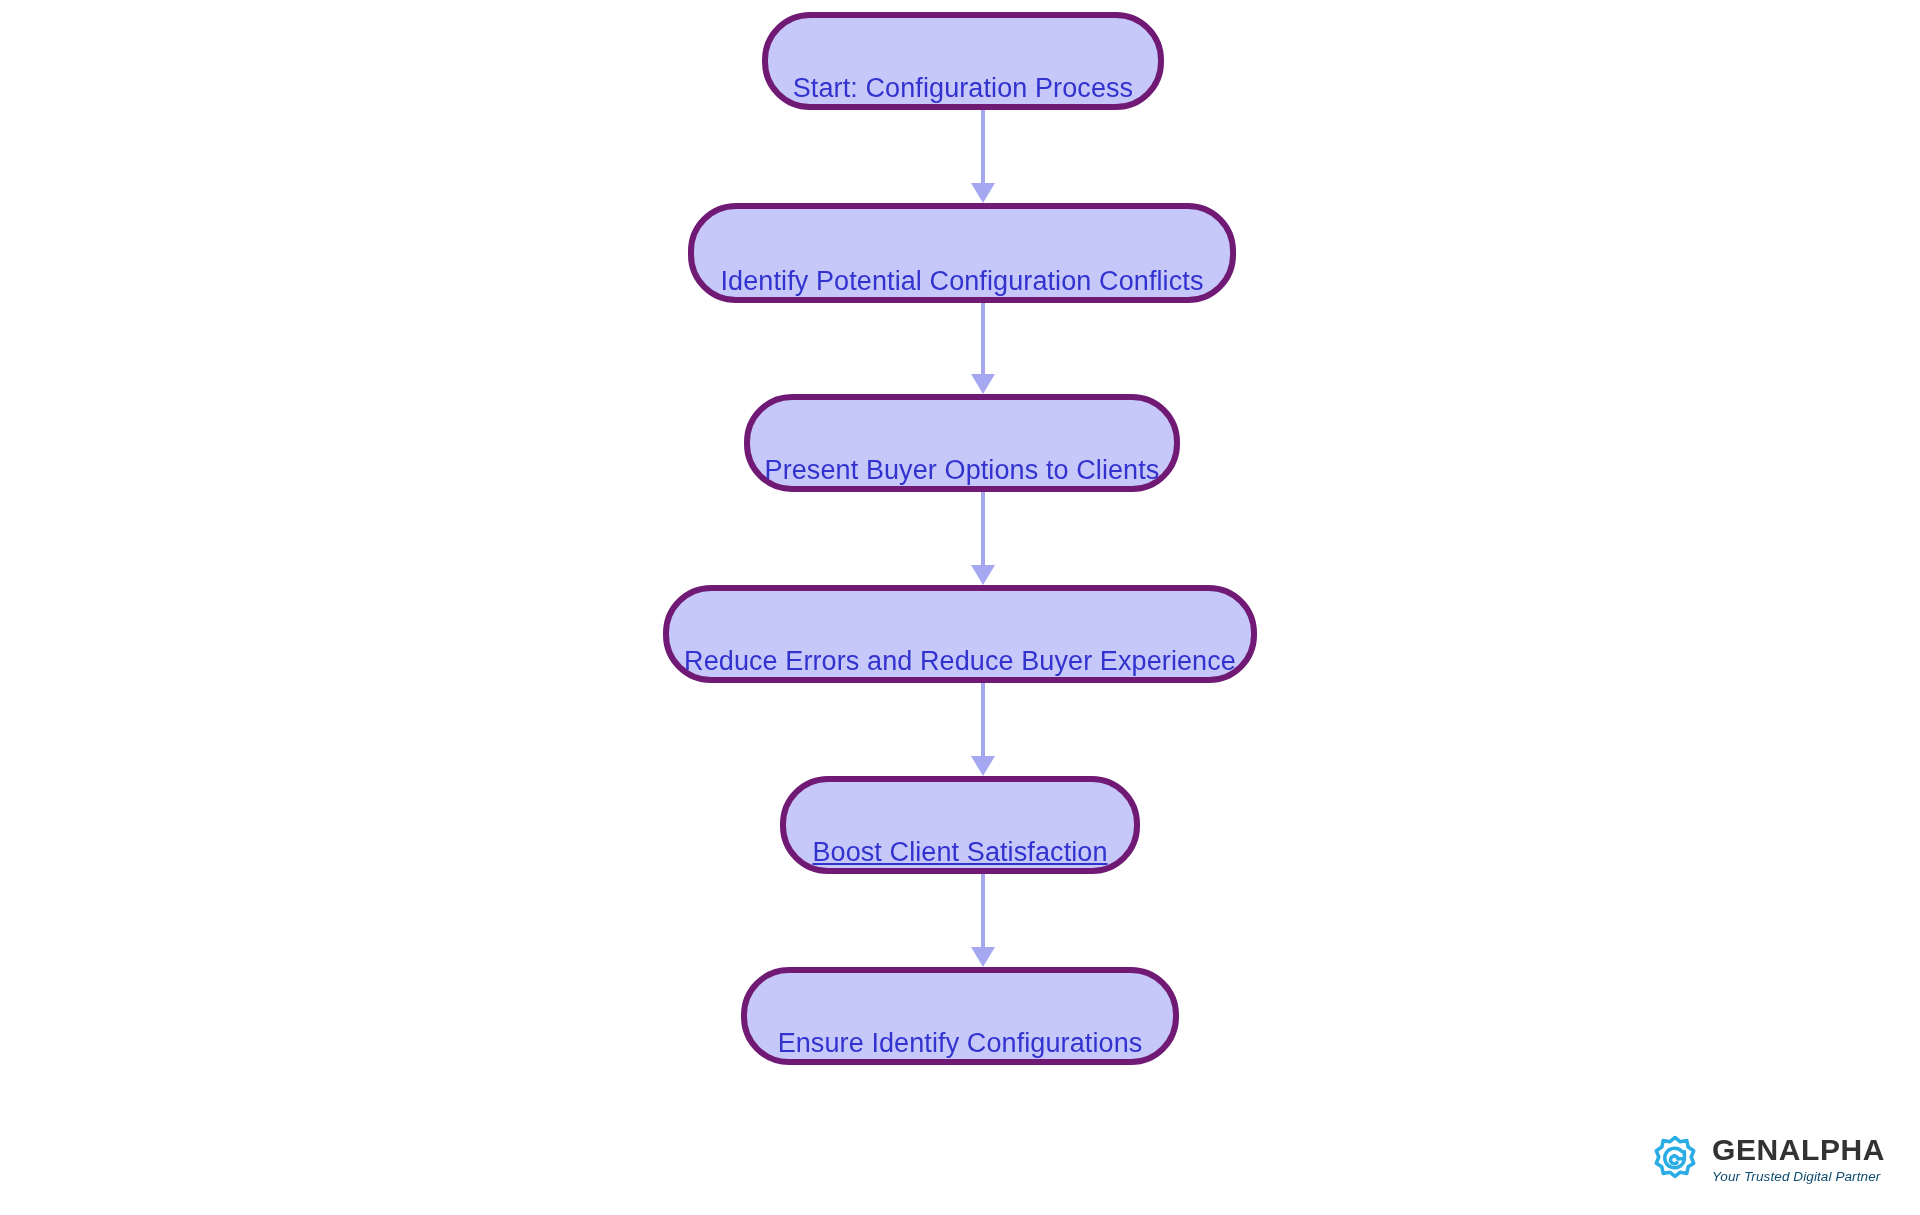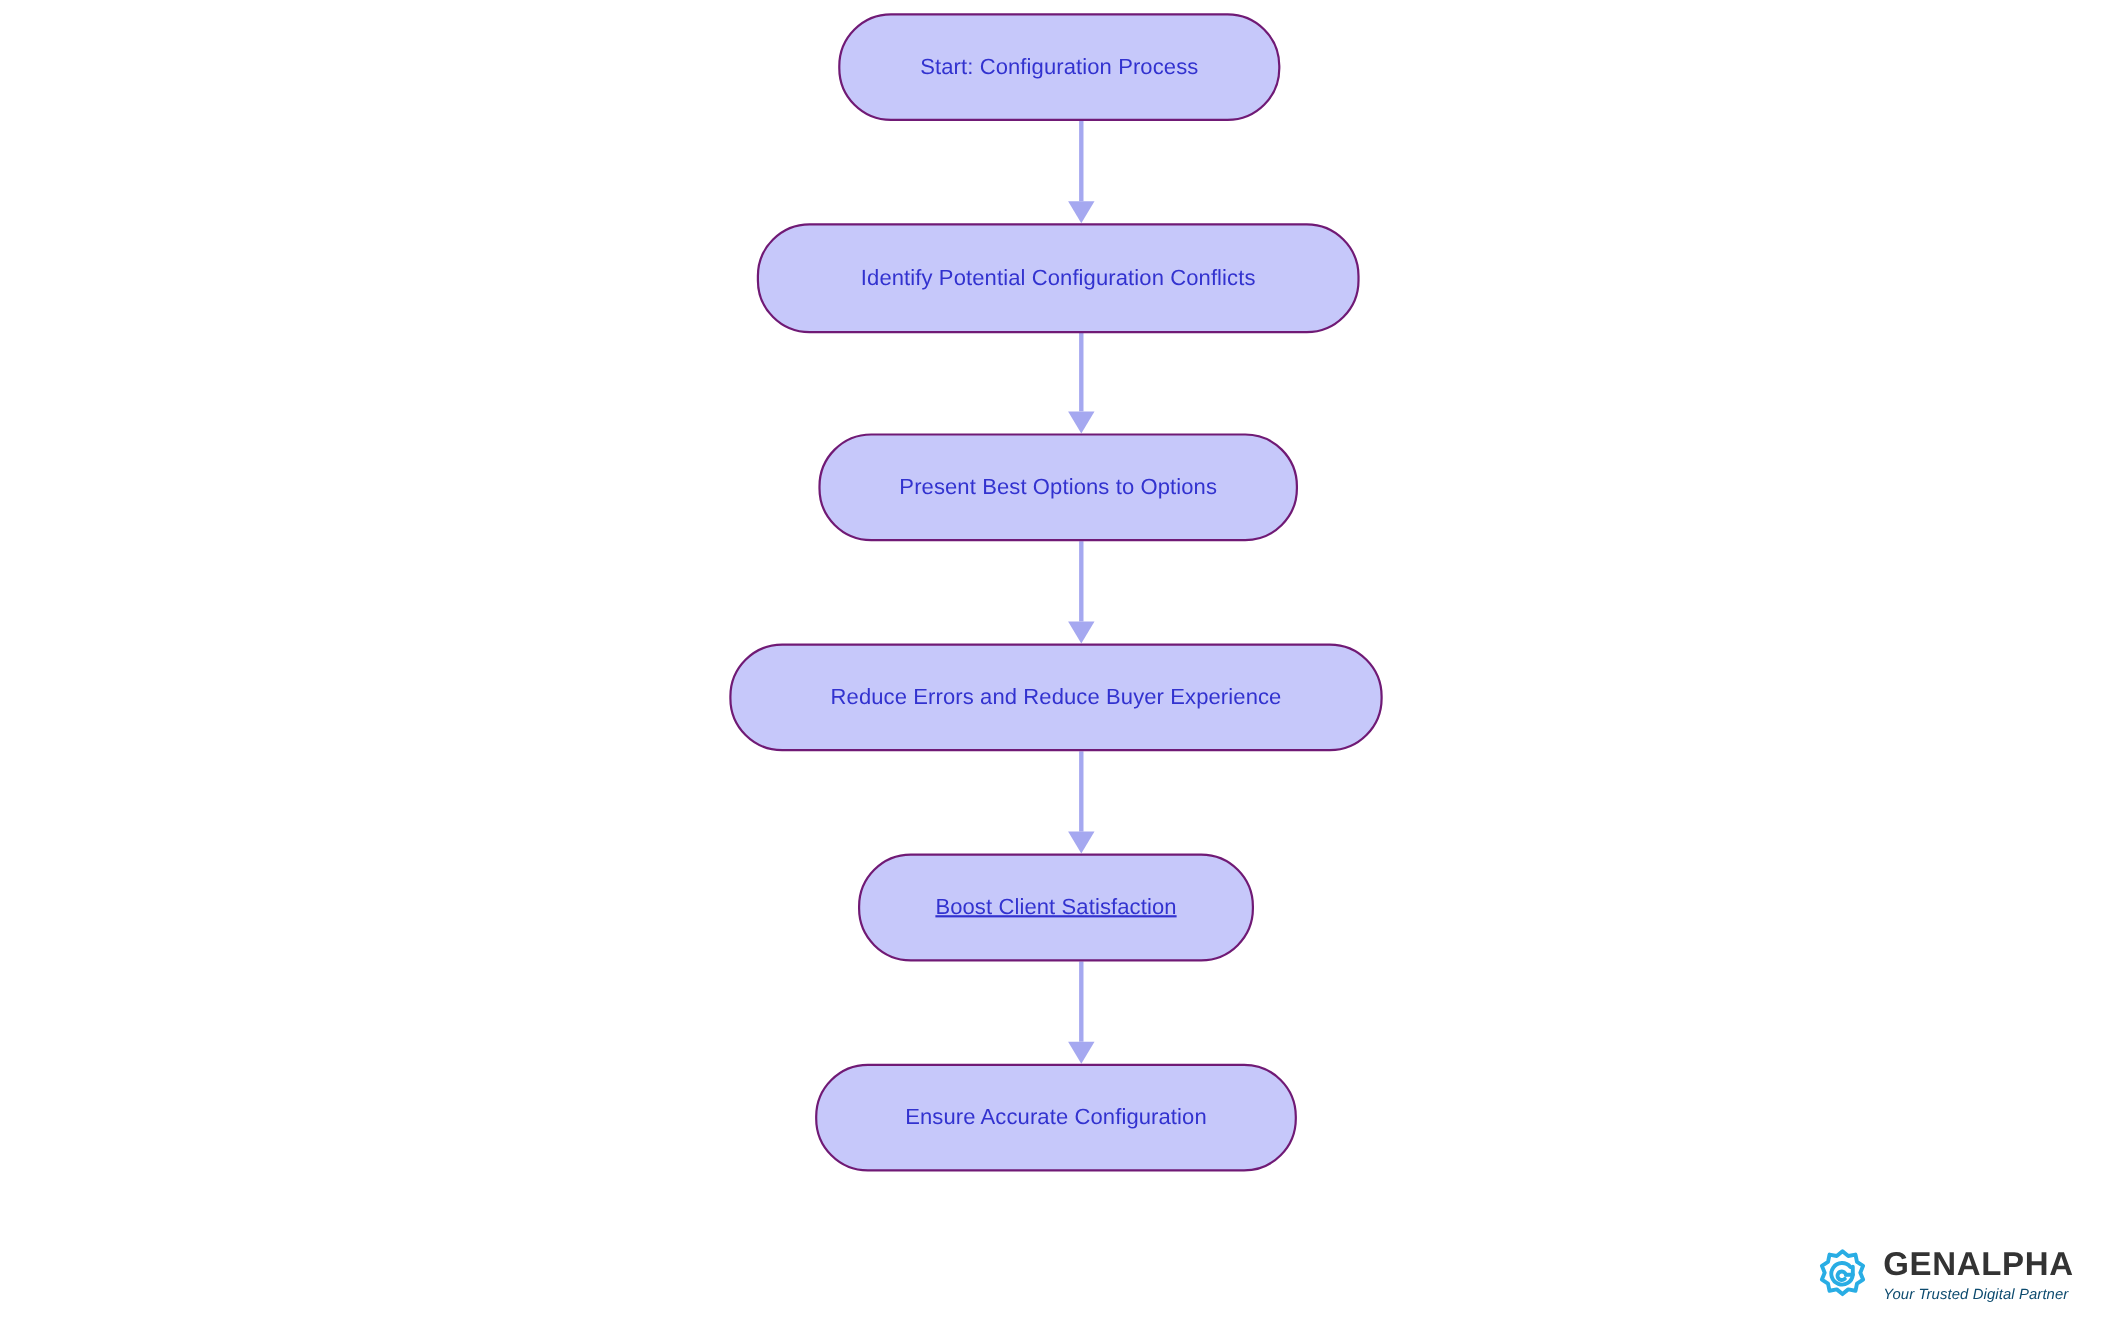--- a/index.html
+++ b/index.html
@@ -21,28 +21,28 @@
     left: 0;
     top: 0;
     width: 1920px;
     height: 1215px;
   }
 
   .flow-node {
     position: absolute;
     box-sizing: border-box;
     background: #c6c8fa;
-    border: 2px solid #701a75;
+    border: 6px solid #701a75;
     border-radius: 48px;
     display: flex;
-    align-items: center;
+    align-items: flex-end;
     justify-content: center;
     color: #3232cf;
     font-family: "Liberation Sans", sans-serif;
-    font-size: 20px;
+    font-size: 27px;
     font-weight: 400;
     letter-spacing: 0.1px;
     white-space: nowrap;
     user-select: none;
   }
 
   .connector {
     position: absolute;
     width: 80px;
     left: 943px;
@@ -125,30 +125,30 @@
         <polygon points="40,93 28,73 52,73" fill="#a5a8f0"></polygon>
       </svg>
     </div>
     <div class="flow-node" style="left: 762px; top: 12px; width: 402px; height: 98px;">
       <span>Start: Configuration Process</span>
     </div>
     <div class="flow-node" style="left: 688px; top: 203px; width: 548px; height: 100px;">
       <span>Identify Potential Configuration Conflicts</span>
     </div>
     <div class="flow-node" style="left: 744px; top: 394px; width: 436px; height: 98px;">
-      <span>Present Best Options to Options</span>
+      <span>Present Buyer Options to Clients</span>
     </div>
     <div class="flow-node" style="left: 663px; top: 585px; width: 594px; height: 98px;">
       <span>Reduce Errors and Reduce Buyer Experience</span>
     </div>
     <div class="flow-node" style="left: 780px; top: 776px; width: 360px; height: 98px; text-decoration: underline;">
       <span>Boost Client Satisfaction</span>
     </div>
     <div class="flow-node" style="left: 741px; top: 967px; width: 438px; height: 98px;">
-      <span>Ensure Accurate Configuration</span>
+      <span>Ensure Identify Configurations</span>
     </div>
   </div>
 
 <div id="brand-logo">
   <span class="logo-mark">
     <svg viewBox="0 0 64 64" width="54" height="54" aria-hidden="true">
       <g fill="none" stroke="#29ade4" stroke-width="4.2" stroke-linejoin="round" stroke-linecap="round">
         <path d="M32 6.5 38.2 11.6 46 10.1 47.6 17.9 54.2 22.2 51.2 29.6 54.2 37 47.6 41.3 46 49.1 38.2 47.6 32 52.7 25.8 47.6 18 49.1 16.4 41.3 9.8 37 12.8 29.6 9.8 22.2 16.4 17.9 18 10.1 25.8 11.6 Z"></path>
         <path d="M40.5 23.4a11.6 11.6 0 1 0 2.6 8.4"></path>
         <path d="M43.1 23.2v8.6h-7.4"></path>

